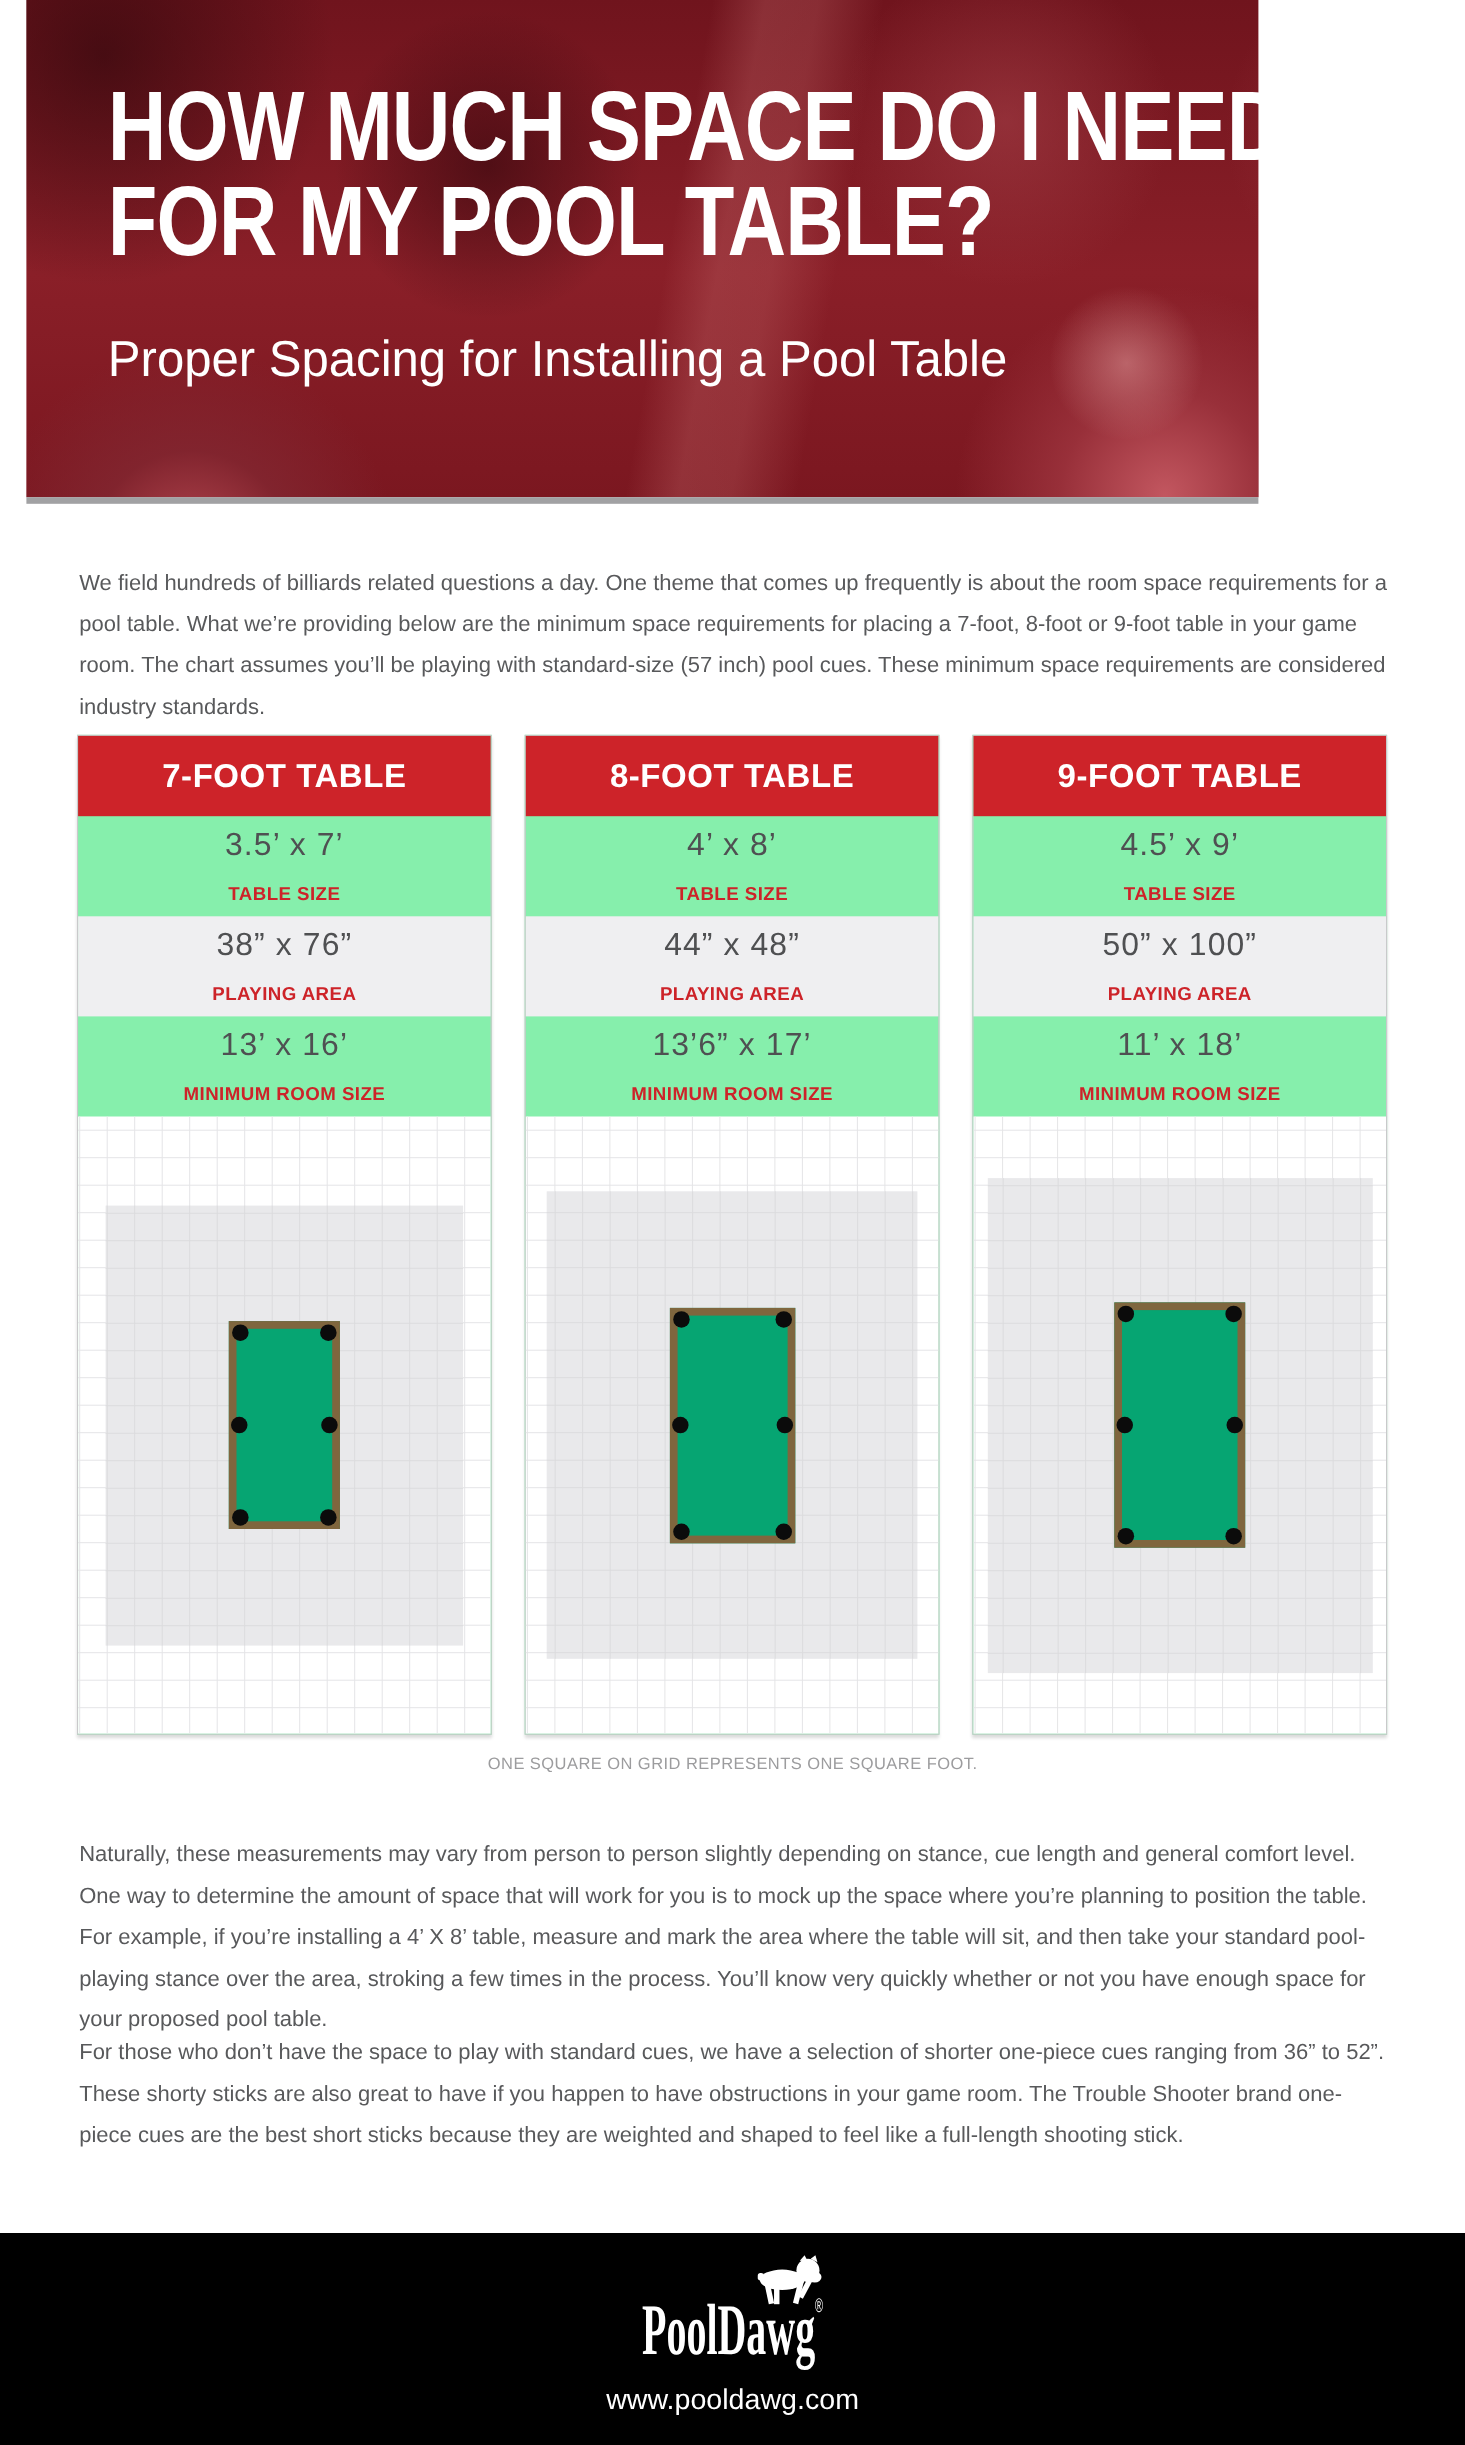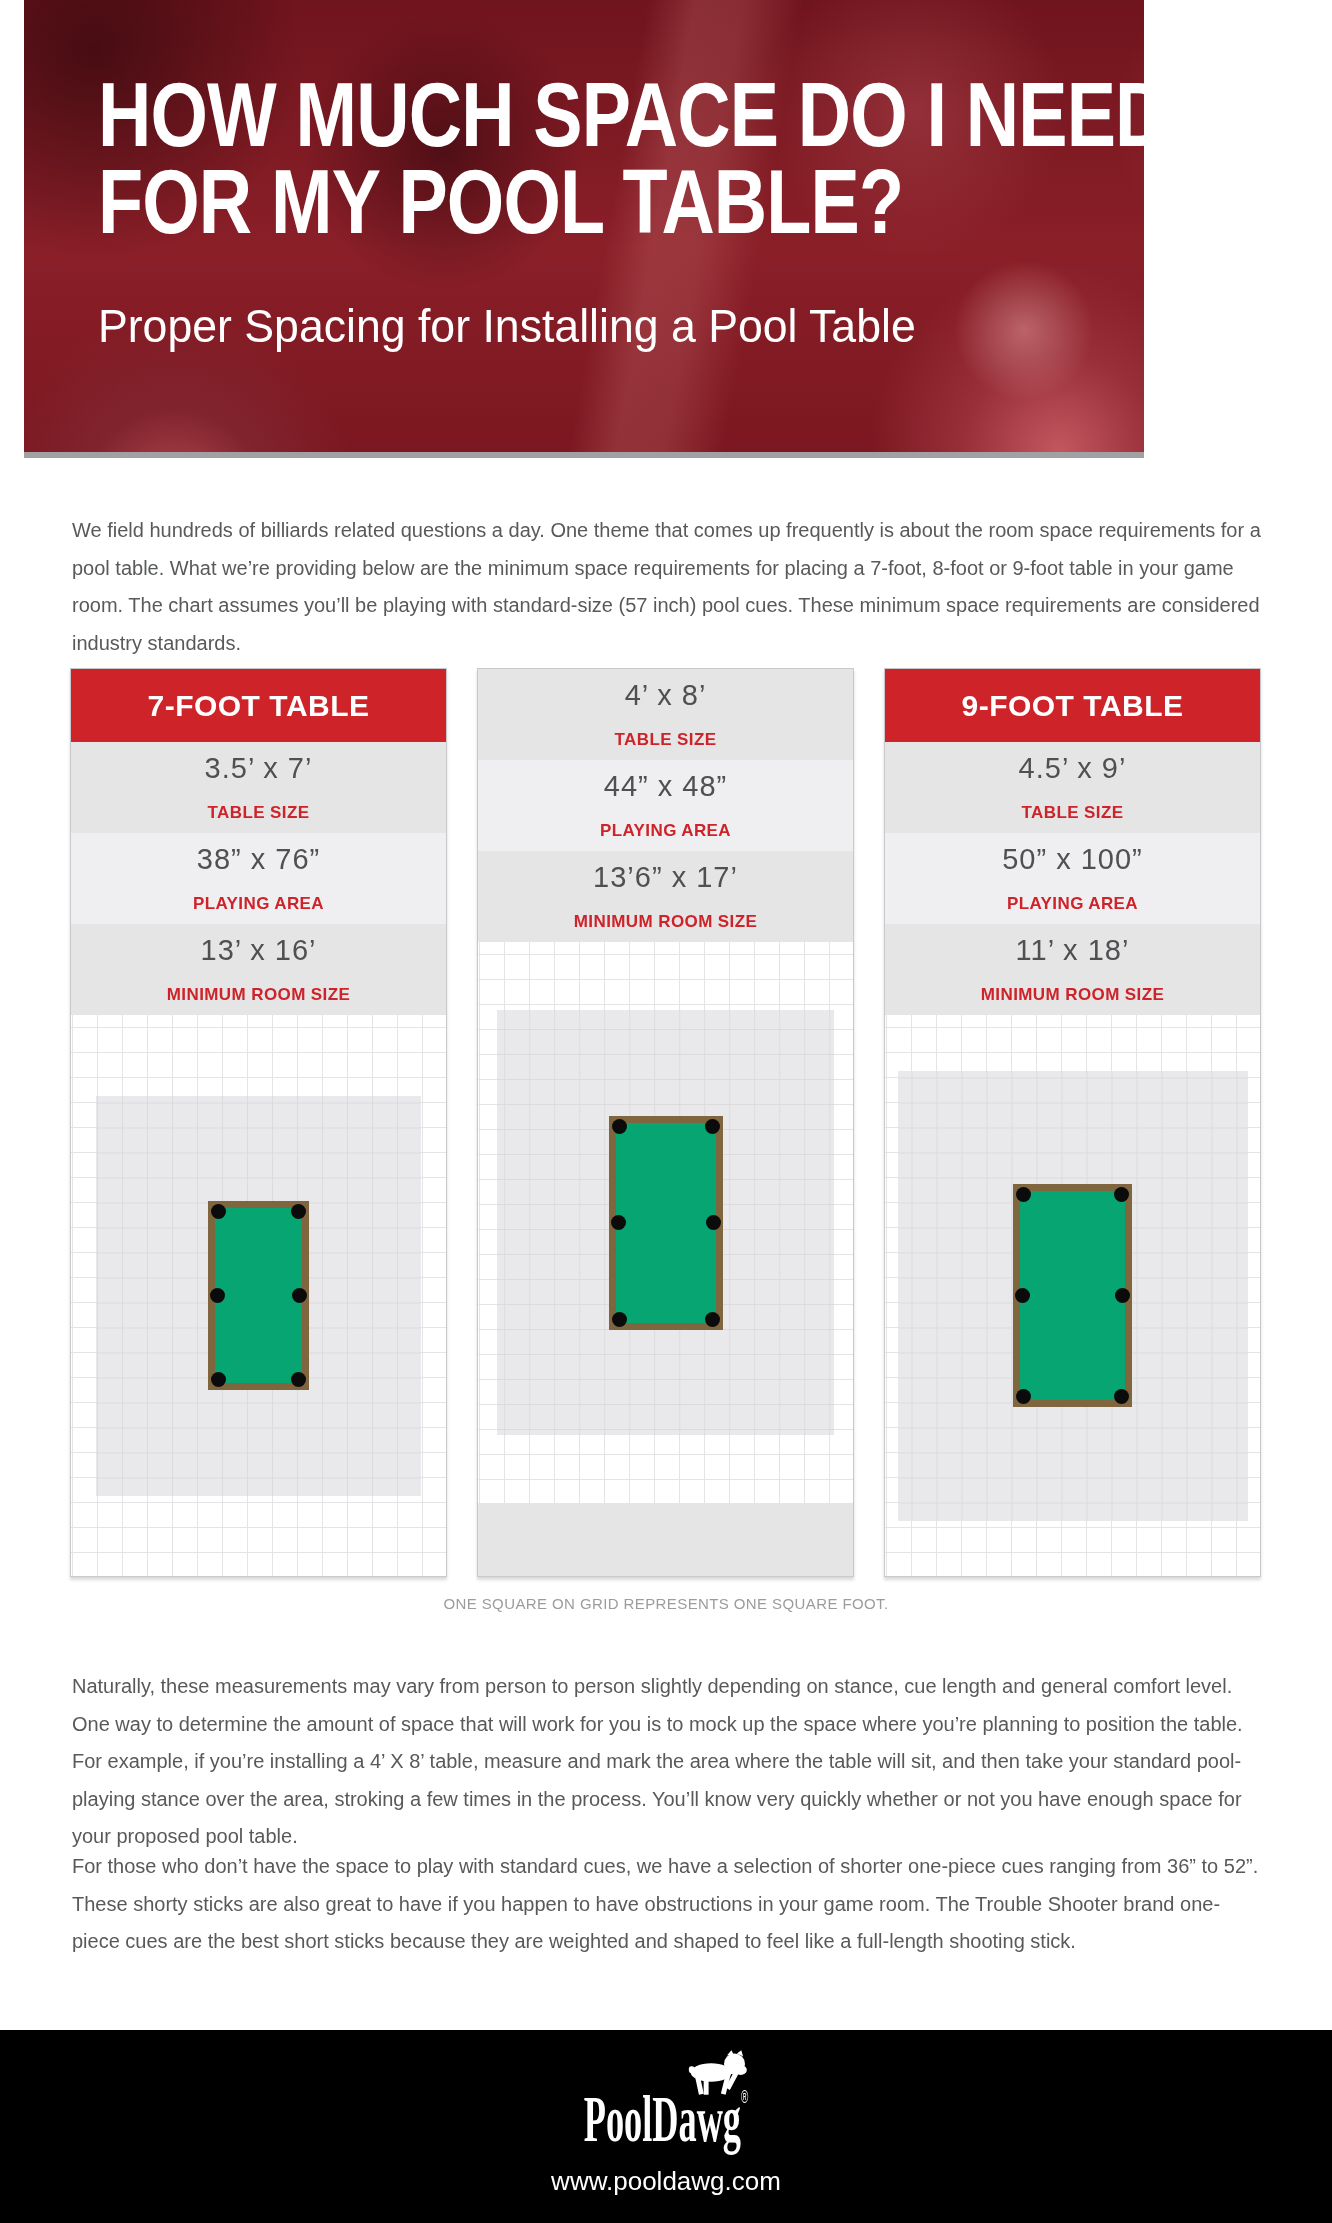--- a/index.html
+++ b/index.html
@@ -26,21 +26,21 @@
     transform:scaleX(0.97);transform-origin:0 0;white-space:nowrap;}
 
   
   .para{position:absolute;left:72px;width:1192px;color:#58595b;font-size:20px;line-height:37.5px;}
   .para.p-intro{top:512px;}
   .para.p-two{top:1668px;}
   .para.p-three{top:1848px;}
 
   
   .cards{position:absolute;left:70px;top:668px;display:flex;gap:30px;}
-  .card{width:375px;border:1px solid #c9c9cb;background:#e5e5e5;box-shadow:0 3px 3px rgba(0,0,0,.15);}
+  .card{width:375px;border:1px solid #c9c9cb;background:#86efac;box-shadow:0 3px 3px rgba(0,0,0,.15);}
   .card-head{height:73px;background:#cd2329;color:#ffffff;display:flex;align-items:center;justify-content:center;
     font-size:30px;font-weight:700;letter-spacing:0.5px;}
   .spec-row{height:91px;display:flex;flex-direction:column;align-items:center;justify-content:center;}
   .spec-row.alt{background:#efeff1;}
   .spec-val{color:#4f5052;font-size:29px;letter-spacing:1px;}
   .spec-label{color:#cd2329;font-size:17px;font-weight:700;letter-spacing:0.4px;margin-top:18px;}
 
   
   .diagram{position:relative;width:375px;height:561px;background:#ffffff;
     background-image:linear-gradient(to right,#e4e4e6 1px,transparent 1px),
@@ -109,20 +109,21 @@
             <div class="pocket pk-ml"></div>
             <div class="pocket pk-mr"></div>
             <div class="pocket pk-bl"></div>
             <div class="pocket pk-br"></div>
           </div>
         </div>
       </div>
     </div>
 
     <div class="card">
+      <div class="card-head">8-FOOT TABLE</div>
       <div class="spec-row">
         <div class="spec-val">4’ x 8’</div>
         <div class="spec-label">TABLE SIZE</div>
       </div>
       <div class="spec-row alt">
         <div class="spec-val">44” x 48”</div>
         <div class="spec-label">PLAYING AREA</div>
       </div>
       <div class="spec-row">
         <div class="spec-val">13’6” x 17’</div>

